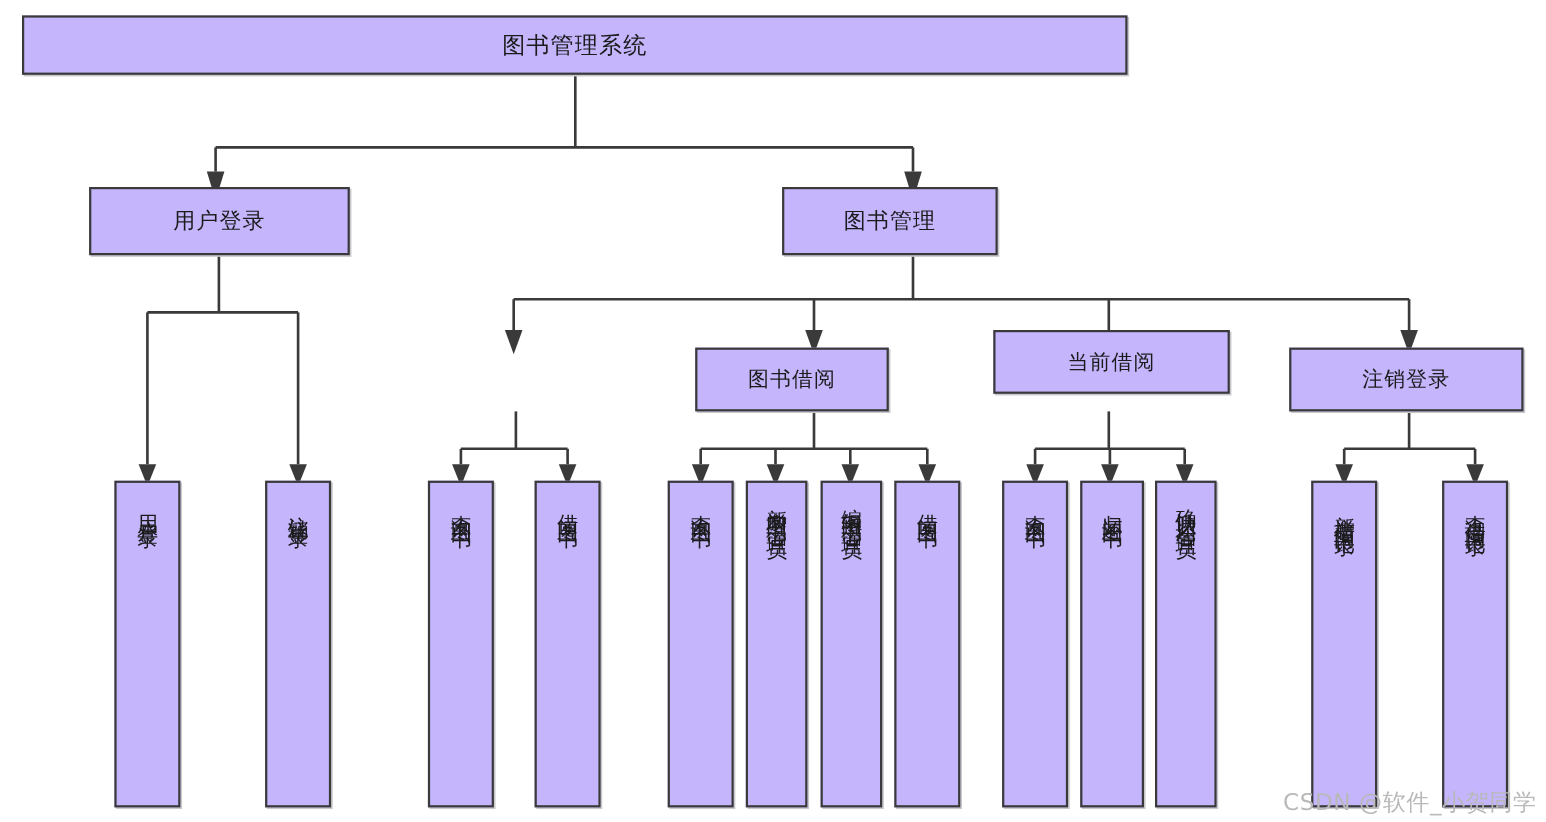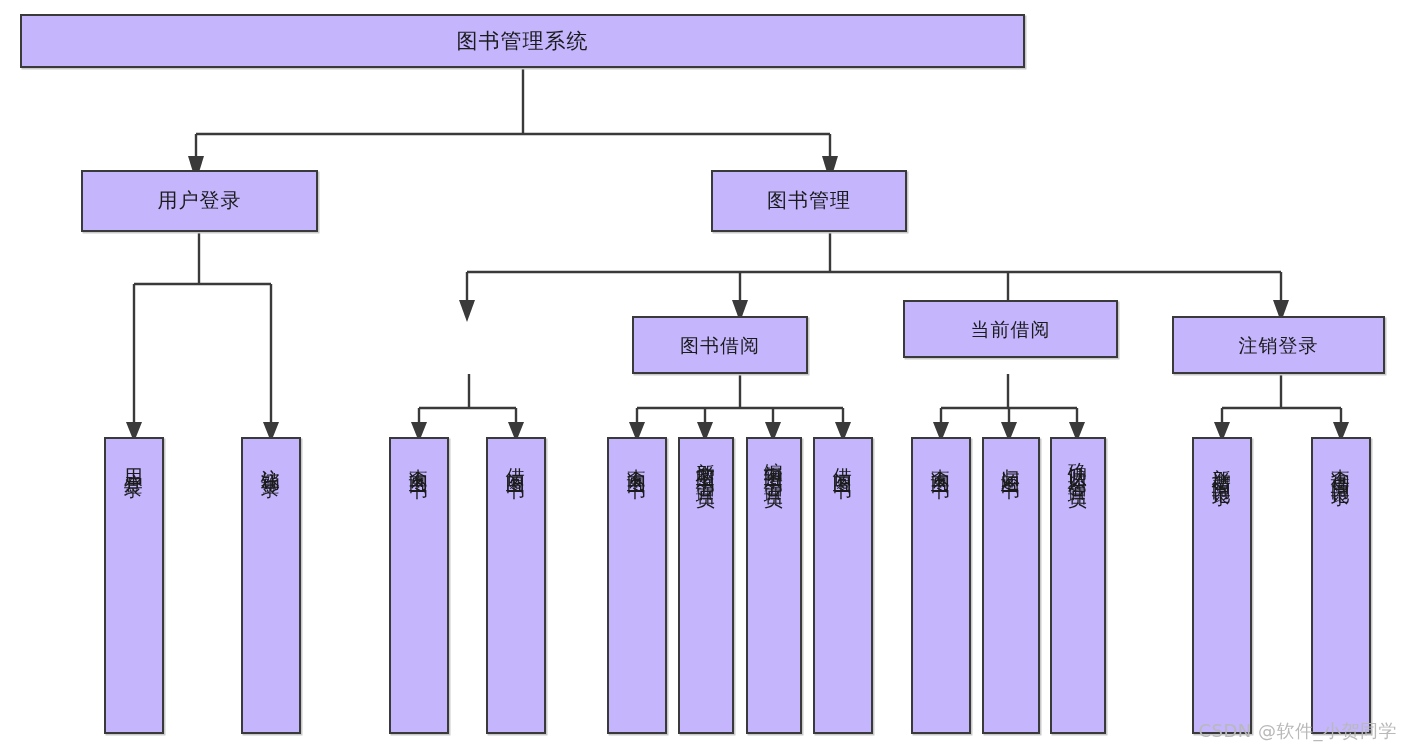--- a/index.html
+++ b/index.html
@@ -63,21 +63,21 @@
     white-space: nowrap;
   }
   .htext {
     white-space: nowrap;
     letter-spacing: 1px;
   }
   #watermark {
     position: absolute;
     right: 8px;
     bottom: 4px;
-    font-size: 18px;
+    font-size: 21px;
     color: #b9b9b9;
     letter-spacing: 0.5px;
     white-space: nowrap;
   }
 </style>
 </head>
 <body>
 
 <div id="canvas">
 

